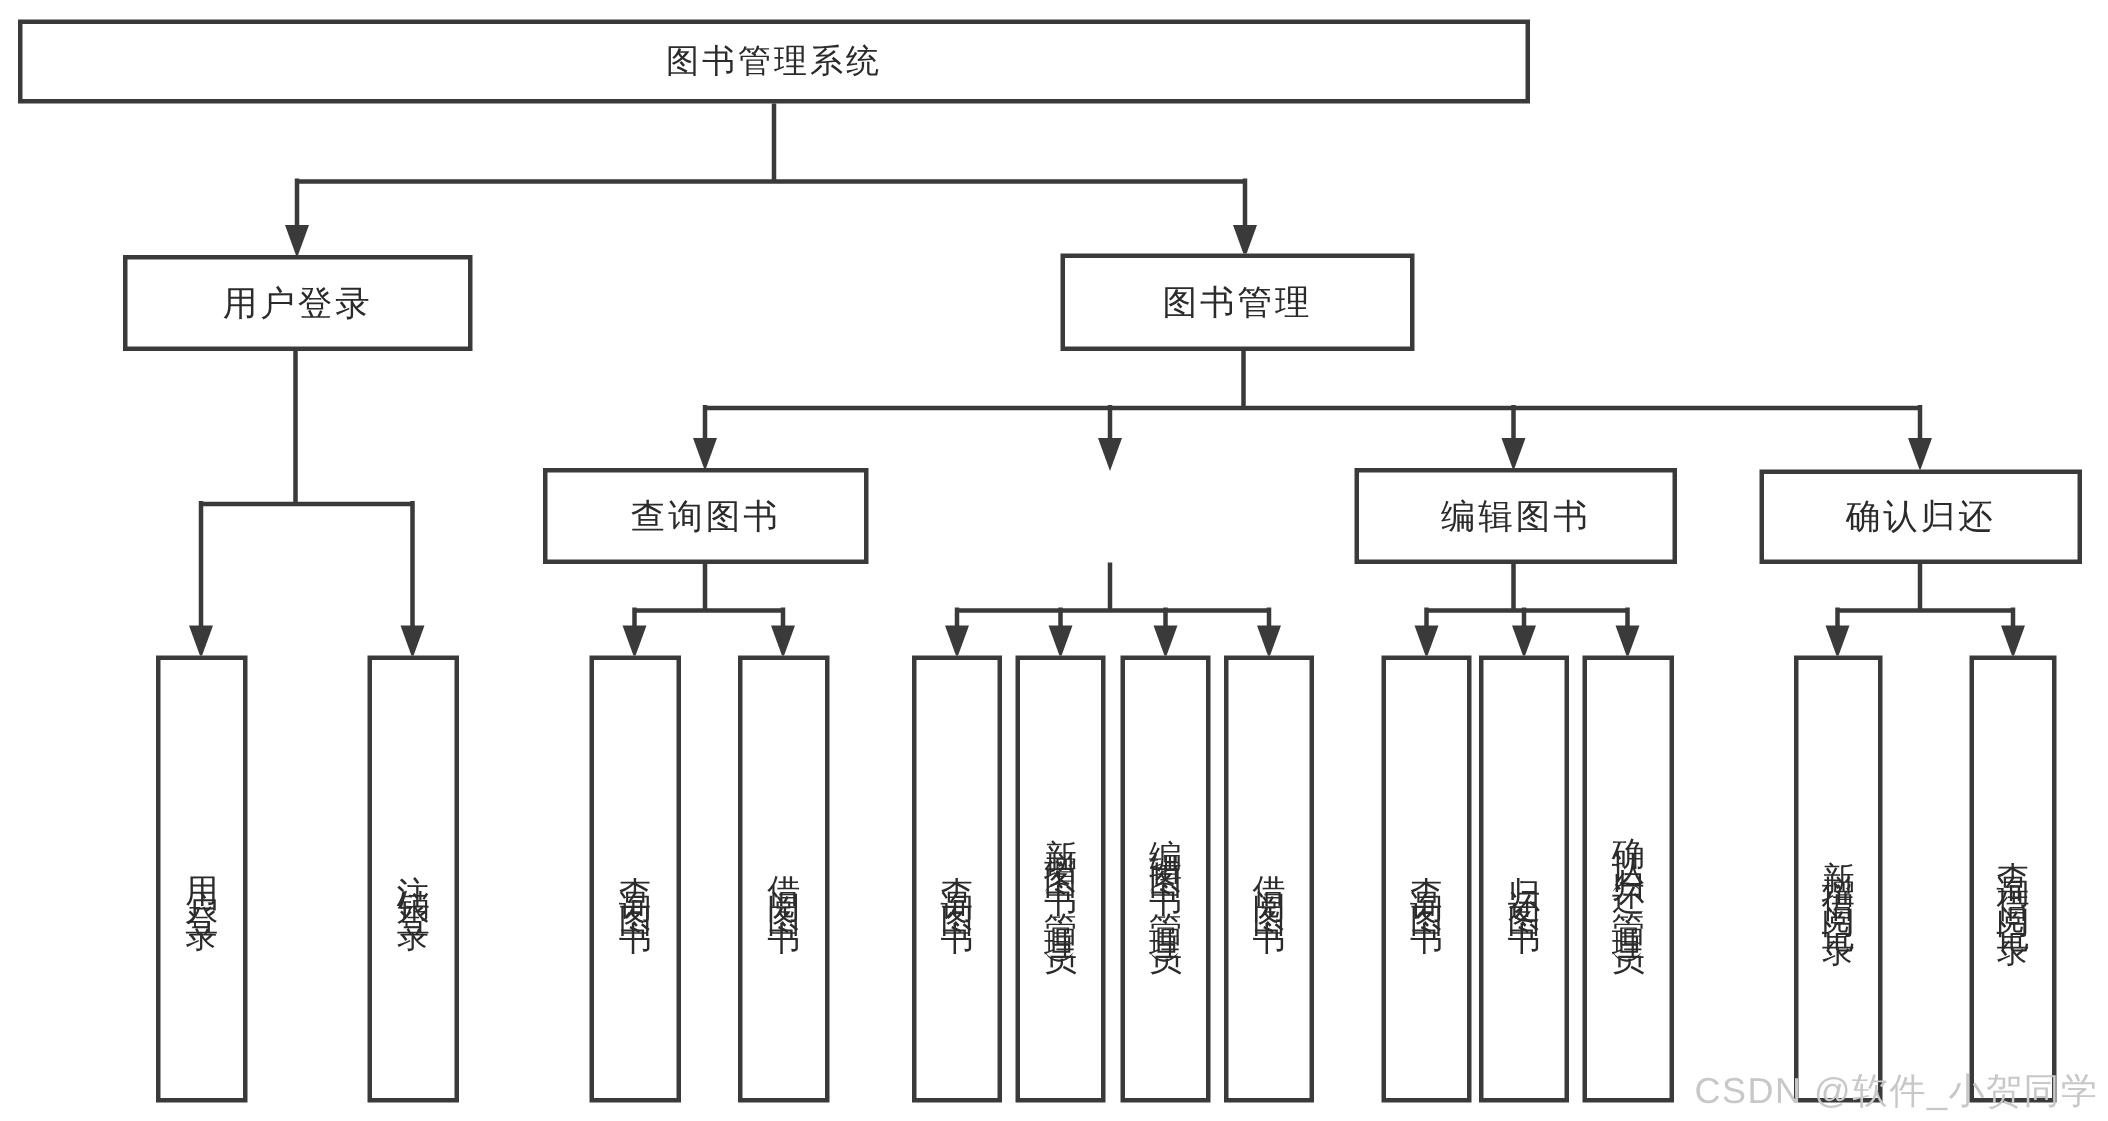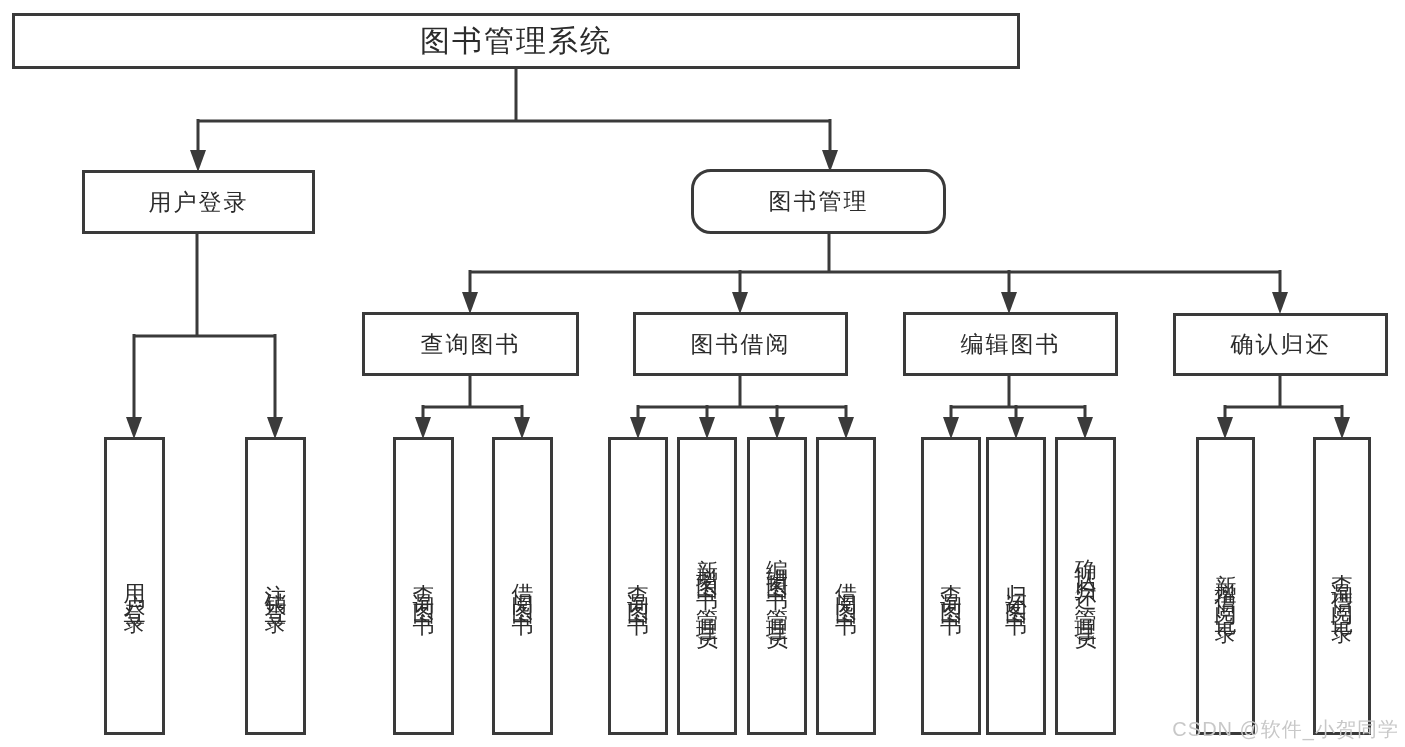--- a/index.html
+++ b/index.html
@@ -21,21 +21,21 @@
     position: absolute;
     box-sizing: border-box;
     background: #ffffff;
     border: 3px solid #3a3a3a;
     display: flex;
     align-items: center;
     justify-content: center;
     color: #2b2b2b;
   }
   .hnode { font-size: 23px; letter-spacing: 2px; }
-  .root  { font-size: 30px; letter-spacing: 2px; }
+  .root  { font-size: 22px; letter-spacing: 2px; }
   .leaf {
     position: absolute;
     box-sizing: border-box;
     background: #ffffff;
     border: 3px solid #3a3a3a;
     top: 437px;
     height: 298px;
     display: flex;
     align-items: center;
     justify-content: center;
@@ -46,21 +46,21 @@
     text-orientation: mixed;
     font-size: 22px;
     letter-spacing: 10px;
     line-height: 1;
     white-space: nowrap;
   }
   .watermark {
     position: absolute;
     right: 6px;
     bottom: 4px;
-    font-size: 20px;
+    font-size: 24px;
     color: #c8c8c8;
     letter-spacing: 1px;
     z-index: 5;
   }
 </style>
 </head>
 <body>
 
 <div id="canvas">
 
@@ -118,24 +118,23 @@
       <polygon points="1008,417 1024,417 1016,439"></polygon>
       <polygon points="1077,417 1093,417 1085,439"></polygon>
       <polygon points="1217,417 1233,417 1225,439"></polygon>
       <polygon points="1334,417 1350,417 1342,439"></polygon>
     </g>
   </svg>
 
   <div class="node root" style="left:12px; top:13px; width:1008px; height:56px;">图书管理系统</div>
 
   <div class="node hnode" style="left:82px; top:170px; width:233px; height:64px;">用户登录</div>
-  <div class="node hnode" style="left:691px; top:169px; width:255px; height:65px;border-radius:20px;">图书管理</div>
+  <div class="node hnode" style="left:707px; top:169px; width:236px; height:65px;">图书管理</div>
 
   <div class="node hnode" style="left:362px; top:312px; width:217px; height:64px;">查询图书</div>
-  <div class="node hnode" style="left:633px; top:312px; width:215px; height:64px;">图书借阅</div>
   <div class="node hnode" style="left:903px; top:312px; width:215px; height:64px;">编辑图书</div>
   <div class="node hnode" style="left:1173px; top:313px; width:215px; height:63px;">确认归还</div>
 
   <div class="leaf" style="left:104px; width:61px;">
     <span>用户登录</span>
   </div>
   <div class="leaf" style="left:245px; width:61px;">
     <span>注销登录</span>
   </div>
 

